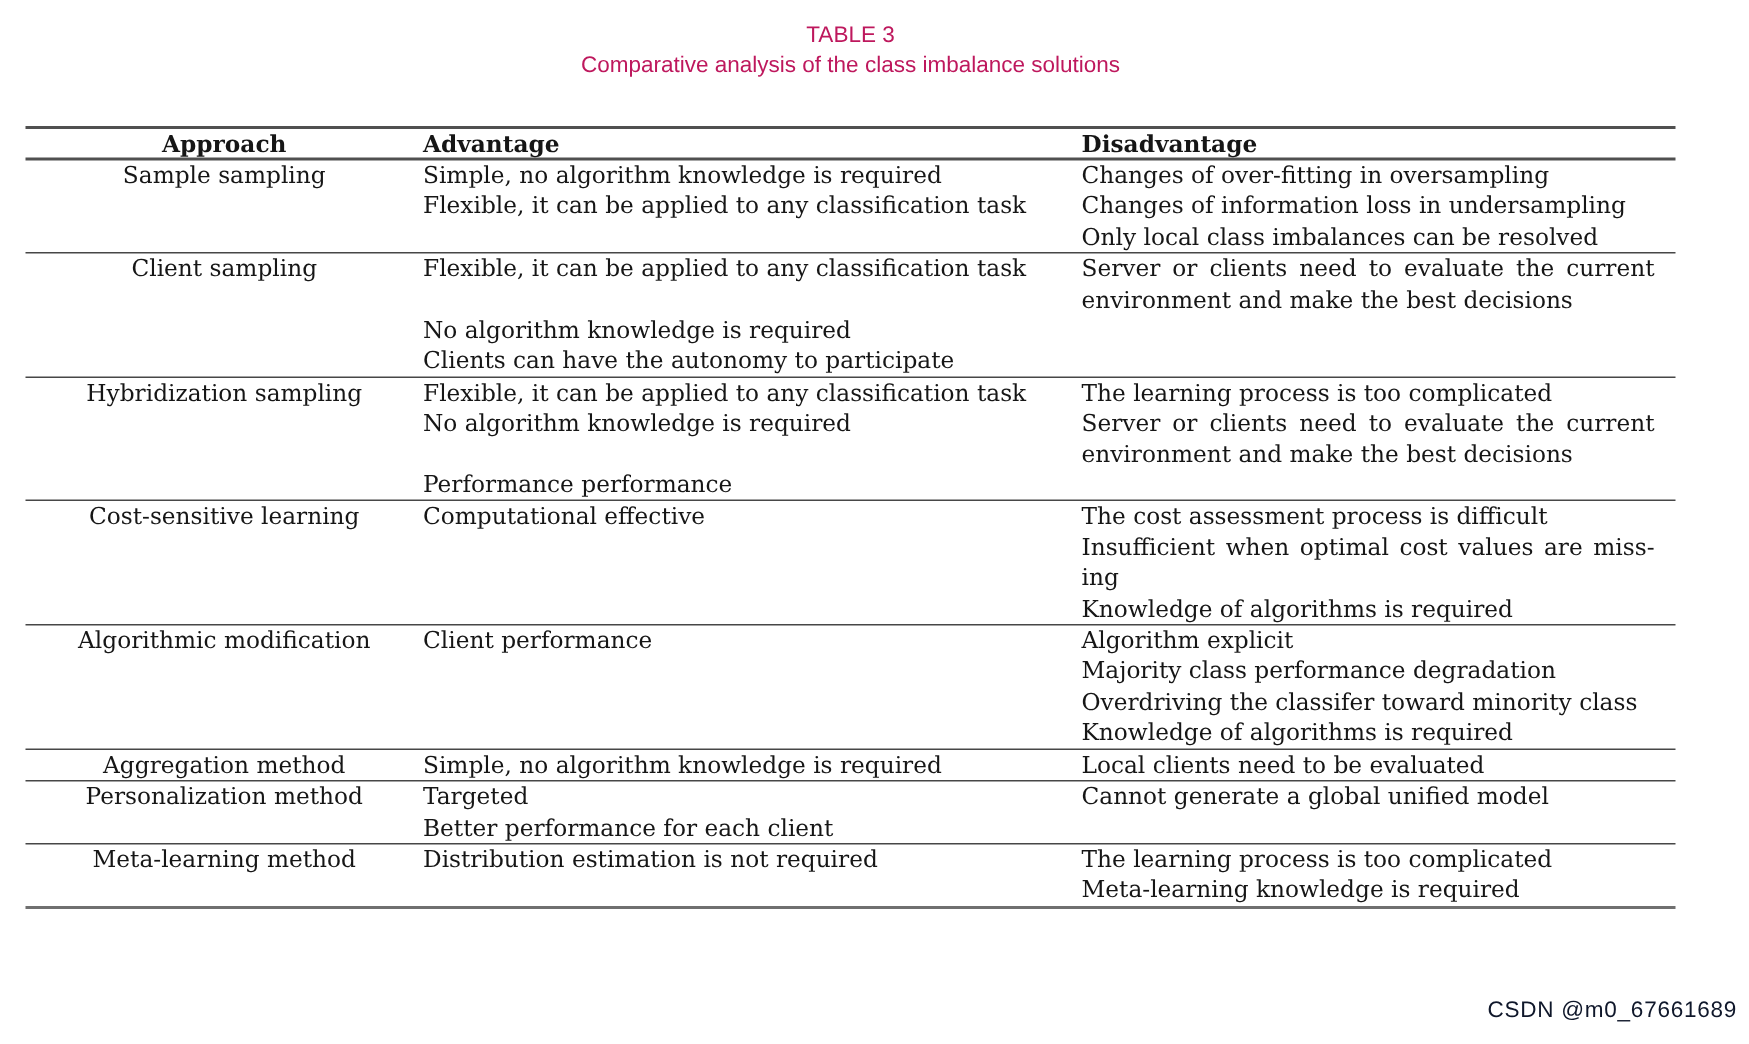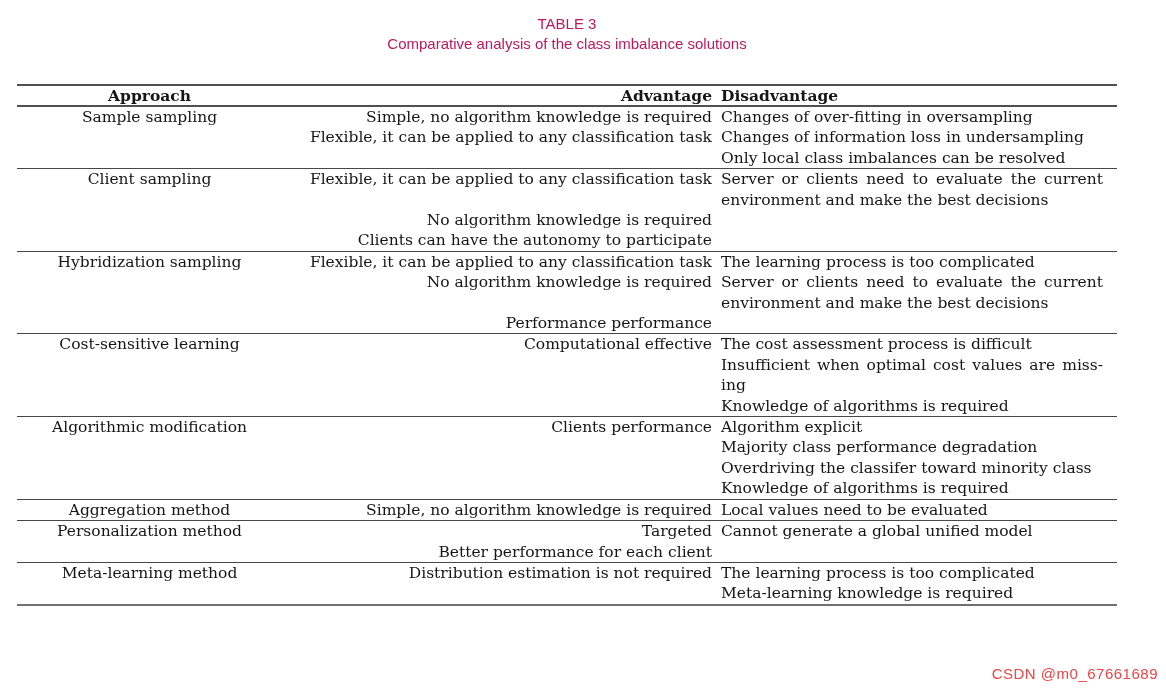--- a/index.html
+++ b/index.html
@@ -47,21 +47,21 @@
   tbody tr {
     border-top: 1px solid #474747;
   }
   td {
     vertical-align: top;
     padding: 0;
     line-height: 20.4px;
     margin-top: 48px;
   }
   .col-approach   { text-align: center; }
-  .col-advantage  { text-align: right; }
+  .col-advantage  { text-align: left; }
   .col-disadvantage {
     text-align: left;
     padding-left: 9px;
     padding-right: 14px;
   }
   th.col-disadvantage { padding-left: 9px; margin-top: 32px; }
   .line { min-height: 20.4px; }
   .line.j {
     text-align: justify;
     text-align-last: justify;
@@ -144,36 +144,36 @@
         <td class="col-disadvantage">
           <div class="line">The cost assessment process is difficult</div>
           <div class="line j">Insufficient when optimal cost values are miss-</div>
           <div class="line">ing</div>
           <div class="line">Knowledge of algorithms is required</div>
         </td>
       </tr>
       <tr>
         <td class="col-approach">Algorithmic modification</td>
         <td class="col-advantage">
-          <div class="line">Clients performance</div>
+          <div class="line">Client performance</div>
         </td>
         <td class="col-disadvantage">
           <div class="line">Algorithm explicit</div>
           <div class="line">Majority class performance degradation</div>
           <div class="line">Overdriving the classifer toward minority class</div>
           <div class="line">Knowledge of algorithms is required</div>
         </td>
       </tr>
       <tr>
         <td class="col-approach">Aggregation method</td>
         <td class="col-advantage">
           <div class="line">Simple, no algorithm knowledge is required</div>
         </td>
         <td class="col-disadvantage">
-          <div class="line">Local values need to be evaluated</div>
+          <div class="line">Local clients need to be evaluated</div>
         </td>
       </tr>
       <tr>
         <td class="col-approach">Personalization method</td>
         <td class="col-advantage">
           <div class="line">Targeted</div>
           <div class="line">Better performance for each client</div>
         </td>
         <td class="col-disadvantage">
           <div class="line">Cannot generate a global unified model</div>
@@ -185,13 +185,13 @@
           <div class="line">Distribution estimation is not required</div>
         </td>
         <td class="col-disadvantage">
           <div class="line">The learning process is too complicated</div>
           <div class="line">Meta-learning knowledge is required</div>
         </td>
       </tr>
     </tbody>
 </table>
 
-<div class="watermark" style="color: #ef4444;">CSDN @m0_67661689</div>
+<div class="watermark" style="color: #0f172a;">CSDN @m0_67661689</div>
 
 </body></html>

